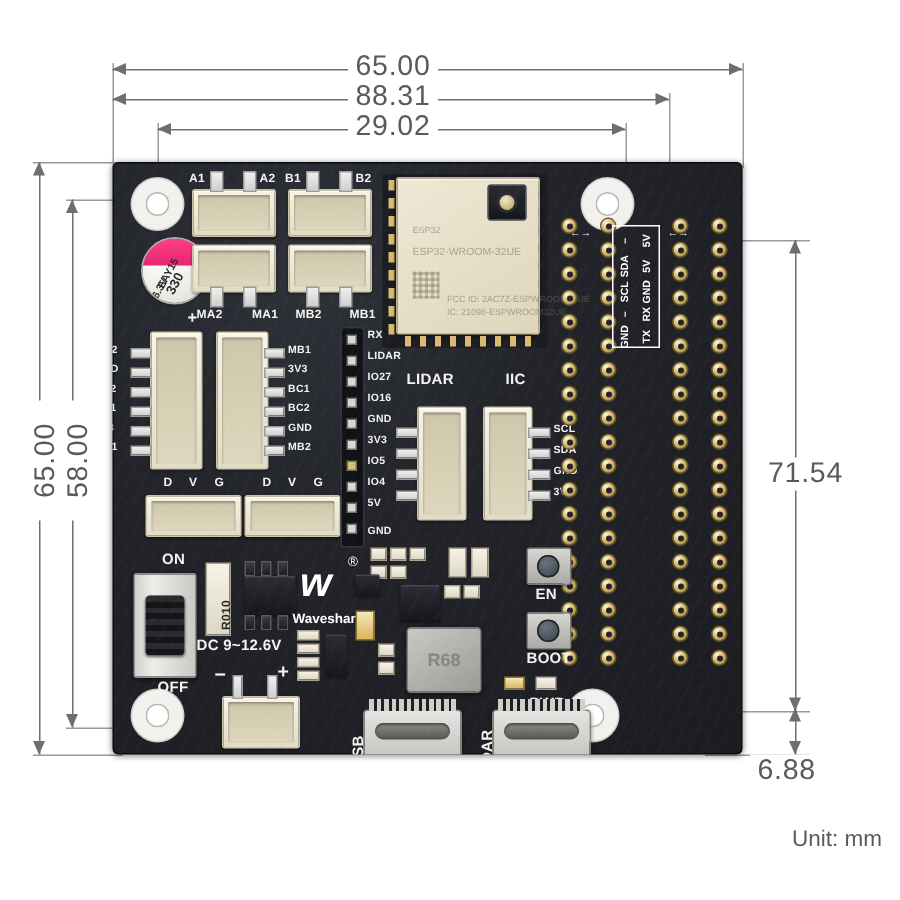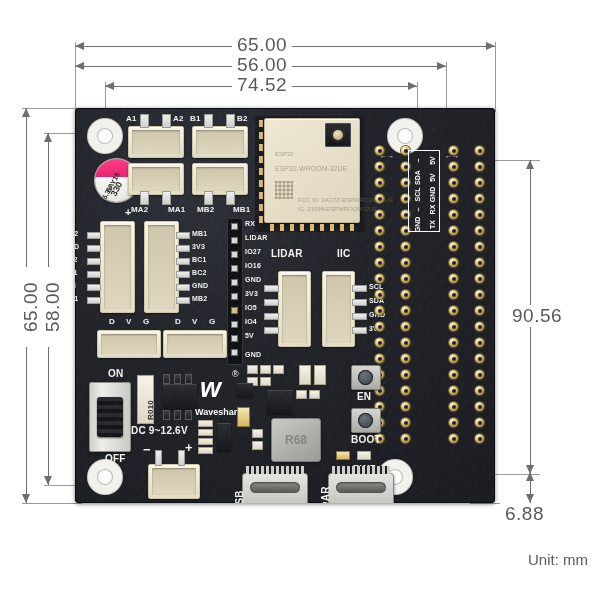--- a/index.html
+++ b/index.html
@@ -160,26 +160,26 @@
   <div class="ext" style="left:417px;top:82px;height:32px;"></div>
 
   <div class="dimline h" style="left:75px;top:46px;width:420px;"></div>
   <div class="arrow ar-l" style="left:75px;top:42px;"></div>
   <div class="arrow ar-r" style="left:486px;top:42px;"></div>
   <div class="dimtext" style="left:232px;top:34px;">65.00</div>
 
   <div class="dimline h" style="left:75px;top:66px;width:371px;"></div>
   <div class="arrow ar-l" style="left:75px;top:62px;"></div>
   <div class="arrow ar-r" style="left:437px;top:62px;"></div>
-  <div class="dimtext" style="left:232px;top:54px;">56.00</div>
+  <div class="dimtext" style="left:232px;top:54px;">88.31</div>
 
   <div class="dimline h" style="left:105px;top:86px;width:312px;"></div>
   <div class="arrow ar-l" style="left:105px;top:82px;"></div>
   <div class="arrow ar-r" style="left:408px;top:82px;"></div>
-  <div class="dimtext" style="left:232px;top:74px;">74.52</div>
+  <div class="dimtext" style="left:232px;top:74px;">29.02</div>
 
   <div class="exth" style="left:22px;top:108px;width:60px;"></div>
   <div class="exth" style="left:22px;top:503px;width:60px;"></div>
   <div class="exth" style="left:44px;top:133px;width:70px;"></div>
   <div class="exth" style="left:44px;top:485px;width:70px;"></div>
 
   <div class="dimline v" style="left:26px;top:108px;height:395px;"></div>
   <div class="arrow ar-u" style="left:22px;top:108px;"></div>
   <div class="arrow ar-d" style="left:22px;top:494px;"></div>
   <div class="dimtext vtext" style="left:-9px;top:296px;width:70px;text-align:center;">65.00</div>
@@ -189,21 +189,21 @@
   <div class="arrow ar-d" style="left:44px;top:476px;"></div>
   <div class="dimtext vtext" style="left:13px;top:296px;width:70px;text-align:center;">58.00</div>
 
   <div class="exth" style="left:470px;top:160px;width:70px;"></div>
   <div class="exth" style="left:470px;top:474px;width:70px;"></div>
   <div class="exth" style="left:470px;top:503px;width:70px;"></div>
 
   <div class="dimline v" style="left:530px;top:160px;height:314px;"></div>
   <div class="arrow ar-u" style="left:526px;top:160px;"></div>
   <div class="arrow ar-d" style="left:526px;top:465px;"></div>
-  <div class="dimtext" style="left:507px;top:305px;">90.56</div>
+  <div class="dimtext" style="left:507px;top:305px;">71.54</div>
 
   <div class="dimline v" style="left:530px;top:474px;height:29px;"></div>
   <div class="arrow ar-u" style="left:526px;top:472px;"></div>
   <div class="arrow ar-d" style="left:526px;top:494px;"></div>
   <div class="dimtext" style="left:500px;top:503px;">6.88</div>
 
   <div class="unit">Unit: mm</div>
 
   <div id="pcb">
 

